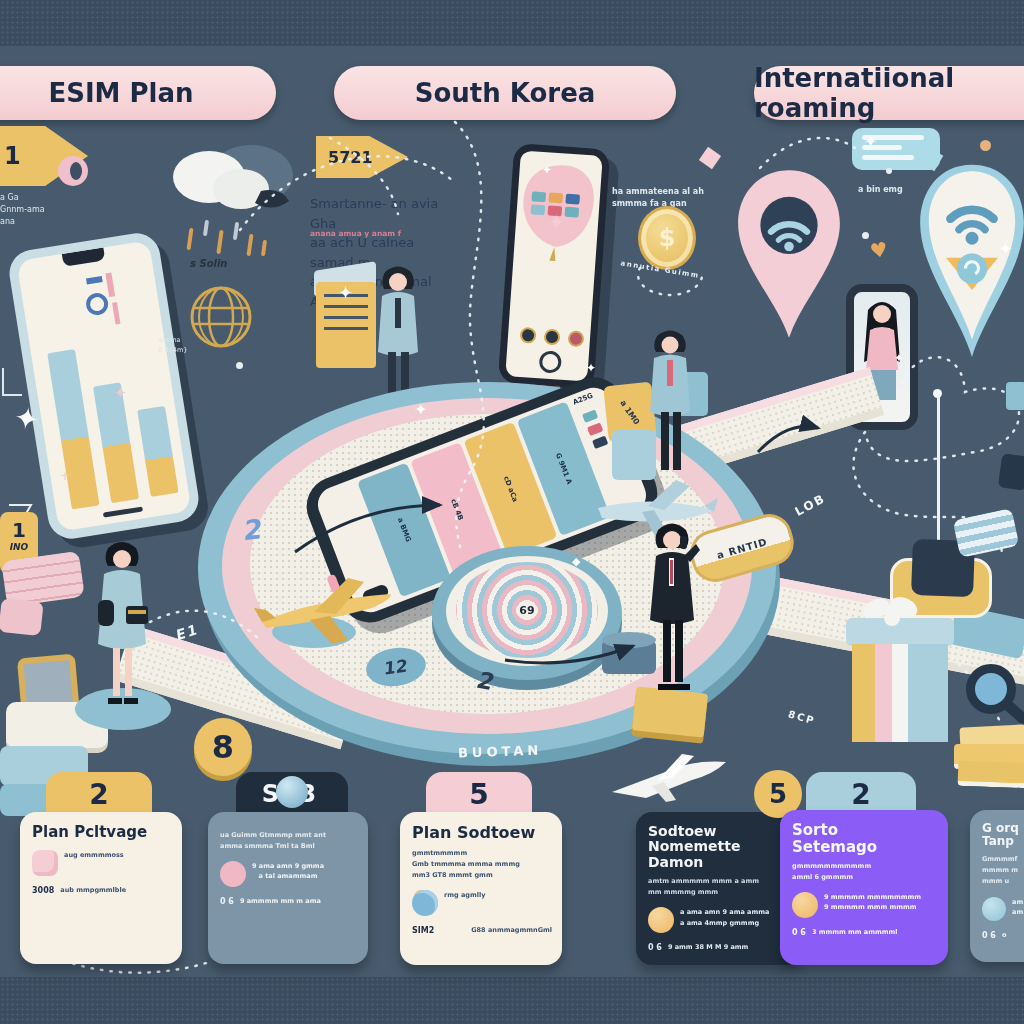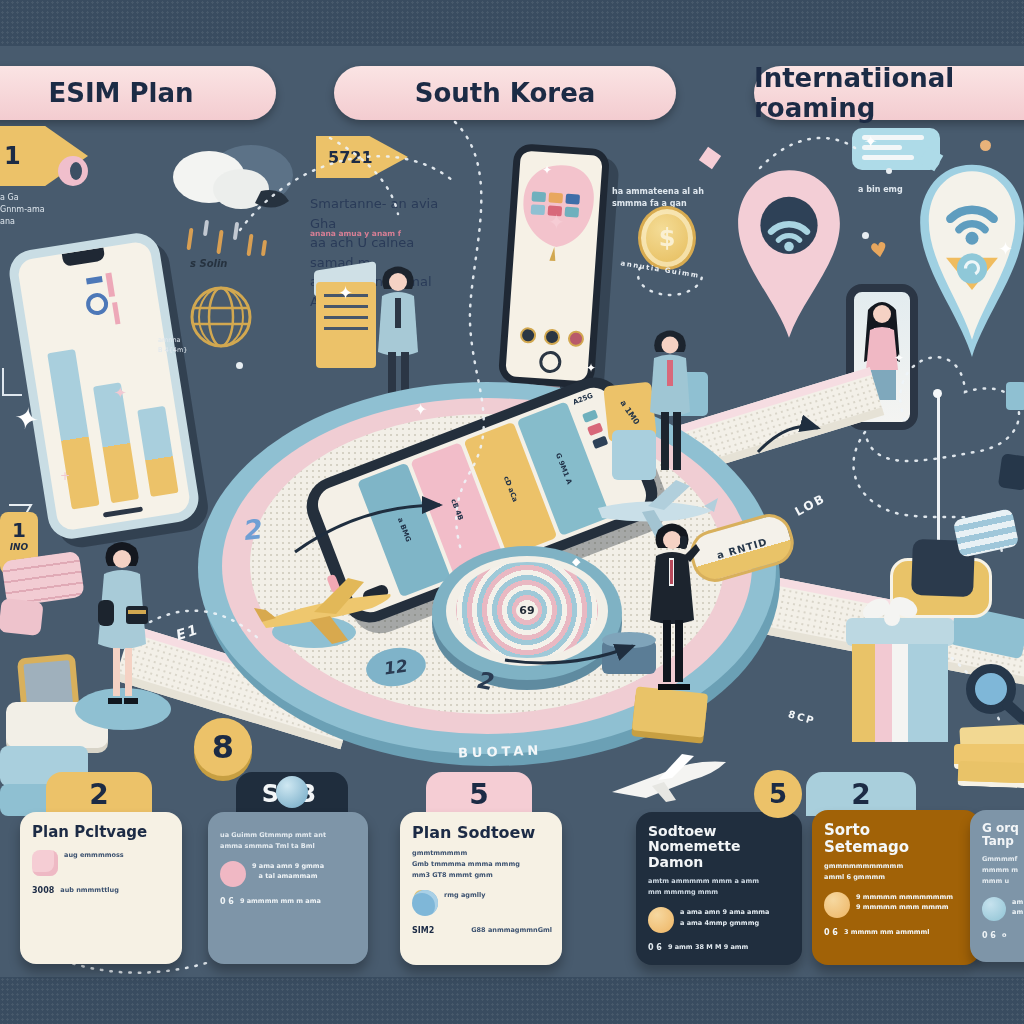--- a/index.html
+++ b/index.html
@@ -422,21 +422,21 @@
     <span>2</span>
     </div>
   <div class="abs card" style="left:20px;top:812px;width:162px;height:152px;background:#f6f1e4;">
     <div class="ctitle" style="font-size:15px;color:#1c2b45;">Plan Pcltvage</div>
     <div class="crow" style="color:#3c5270;">
       <div class="cic" style="width:26px;height:26px;border-radius:8px;background:#f5cdd4;box-shadow:inset -4px -4px 0 #eeb9c4;"></div>
       <span>aug emmmmoss</span>
     </div>
     <div class="crow" style="color:#3c5270;">
       <span class="lead" style="color:#1c2b45;">3008</span>
-      <span>aub nmmmttlug</span>
+      <span>aub mmpgmmlble</span>
     </div>
   </div>
 
   <div class="abs tab" style="left:236px;top:772px;width:112px;height:44px;background:#1f2d3d;color:#f2f5f7;font-size:24px;letter-spacing:6px;">
     <span>S 3</span>
     </div>
   <div class="abs dot" style="left:276px;top:776px;width:32px;height:32px;background:radial-gradient(circle at 35% 30%,#cfe8f2,#6fa7c4);"></div>
   <div class="abs card" style="left:208px;top:812px;width:160px;height:152px;background:#7e95a8;">
     <div class="cbody" style="color:#e4ebf0;">ua Guimm Gtmmmp mmt ant
 amma smmma Tml ta Bml</div>
@@ -492,21 +492,21 @@
       <span>9 amm 38 M M 9 amm</span>
     </div>
   </div>
 
   <div class="abs tab" style="left:806px;top:772px;width:110px;height:44px;background:#a9cfdc;color:#1c2b45;">
     <span>2</span>
     </div>
   <div class="abs" style="left:754px;top:770px;width:48px;height:48px;border-radius:50%;background:#ecc269;display:flex;align-items:center;justify-content:center;font-size:26px;font-weight:bold;color:#1c2b45;">
     <span>5</span>
     </div>
-  <div class="abs card" style="left:812px;top:810px;width:168px;height:155px;background:#a16207;">
+  <div class="abs card" style="left:780px;top:810px;width:168px;height:155px;background:#8b5cf6;">
     <div class="ctitle" style="font-size:15px;color:#f4f8fa;">Sorto
 Setemago</div>
     <div class="cbody" style="color:#eef5f8;">gmmmmmmmmmmm
 amml 6 gmmmm</div>
     <div class="crow" style="color:#f4f8fa;">
       <div class="cic" style="width:26px;height:26px;background:radial-gradient(circle at 35% 30%,#f6d8a0,#eeb564);"></div>
       <span>9 mmmmm mmmmmmmm
 9 mmmmm mmm mmmm</span>
     </div>
     <div class="crow" style="color:#f4f8fa;">

